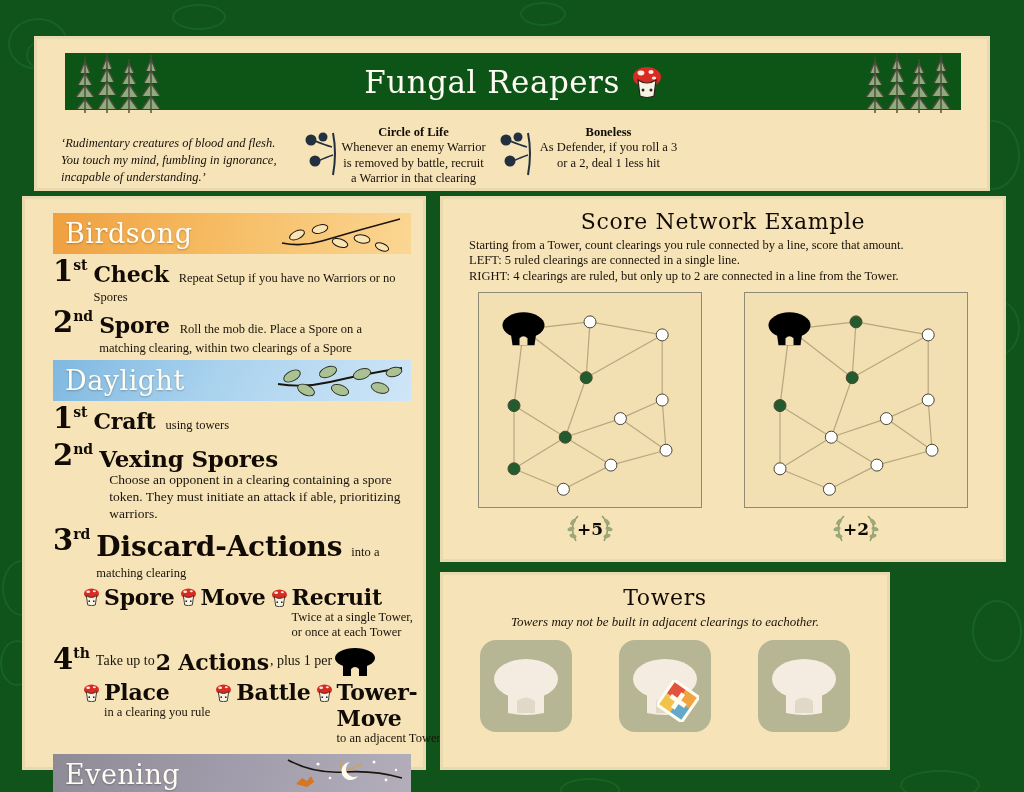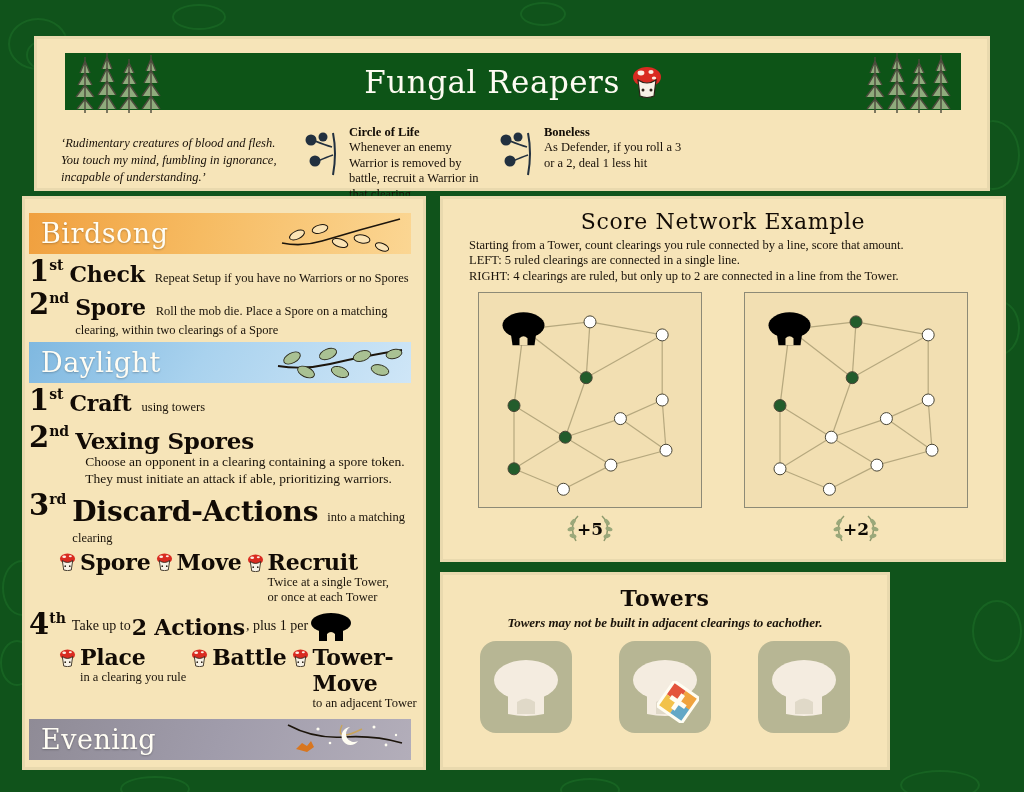--- a/index.html
+++ b/index.html
@@ -44,21 +44,21 @@
 
   #header-body {
     position: absolute; left: 24px; top: 80px; right: 22px; bottom: 6px;
     display: flex; align-items: flex-start; gap: 10px;
   }
   #flavor-quote {
     width: 232px; font-style: italic; font-size: 12.5px; line-height: 1.35;
     color: #181008; padding-top: 16px;
   }
   .ability {
-    display: flex; gap: 12px; align-items: flex-start; padding-top: 6px;
+    display: flex; gap: 2px; align-items: flex-start; padding-top: 6px; text-align: center;
   }
   .ability .berry-icon { flex: 0 0 auto; margin-top: 6px; }
   .ability-title { font-size: 12.5px; font-weight: bold; color: #120c06; font-family: "Liberation Serif", serif; }
   .ability-text { font-size: 12.5px; line-height: 1.25; color: #181008; }
   #ability-circle { width: 185px; }
   #ability-boneless { width: 185px; }
   #crafted-items {
     position: relative; width: 268px; margin-left: 6px; margin-top: 8px;
     height: 64px;
   }
@@ -68,21 +68,21 @@
     display: flex; align-items: center; justify-content: center;
   }
   #crafted-items .ci-title {
     position: absolute; left: 50%; top: -6px; transform: translateX(-50%);
     background: #f6e4b8; padding: 0 10px; font-size: 17px; white-space: nowrap;
     font-family: "DejaVu Serif", serif; z-index: 2; color: #14100a;
   }
   #crafted-items .ci-text { font-size: 11.5px; color: #1a130a; padding: 0 8px; text-align: center; }
 
   
-  #phases { left: 22px; top: 196px; width: 404px; height: 574px; padding: 10px 12px 6px 4px; }
+  #phases { left: 22px; top: 196px; width: 404px; height: 574px; padding: 10px 12px 6px 28px; }
 
   .phase-banner {
     position: relative; height: 41px; margin: 4px 0 2px 0;
     display: flex; align-items: center; overflow: hidden;
   }
   .phase-banner .pb-label {
     color: #fffdf4; font-size: 27px; padding-left: 12px;
     font-family: "DejaVu Serif", serif; letter-spacing: .5px;
     text-shadow: 0 1px 2px rgba(0,0,0,.25);
     z-index: 2;
@@ -124,21 +124,21 @@
   #diagrams { display: flex; justify-content: space-around; margin-top: 8px; }
   .diagram-wrap { display: flex; flex-direction: column; align-items: center; }
   .diagram {
     width: 224px; height: 216px; border: 1.5px solid #8d8a76; background: #f2dfb2;
     position: relative;
   }
   .laurel { margin-top: 6px; position: relative; width: 56px; height: 30px; display:flex; align-items:center; justify-content:center;}
   .laurel .score-val { font-family: "DejaVu Serif", serif; font-weight: bold; font-size: 17px; color: #0d0904; z-index: 2;}
 
   
-  #towers { left: 440px; top: 572px; width: 450px; height: 198px; padding: 6px 14px; font-weight: bold; }
+  #towers { left: 440px; top: 572px; width: 450px; height: 198px; padding: 6px 14px; }
   #towers-sub { text-align: center; font-style: italic; font-size: 13px; color: #1a130a; margin-bottom: 6px; }
   #tower-icons { display: flex; justify-content: space-around; align-items: center; margin-top: 10px; }
   .tower-tile {
     width: 92px; height: 92px; border-radius: 16px; background: #b7b694;
     display: flex; align-items: center; justify-content: center; position: relative;
   }
 </style>
 </head>
 <body>
 

